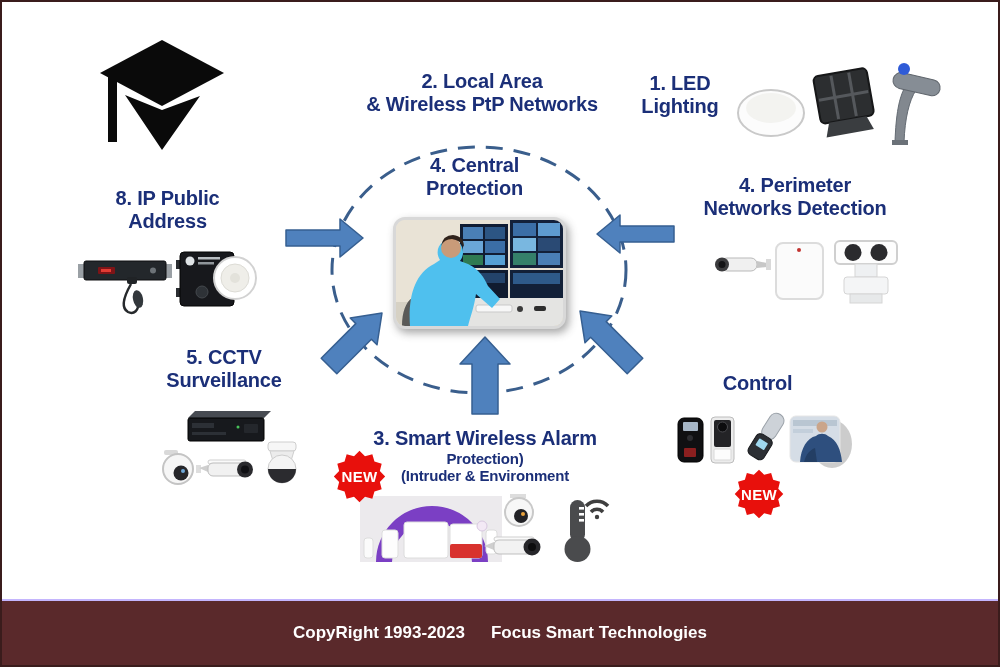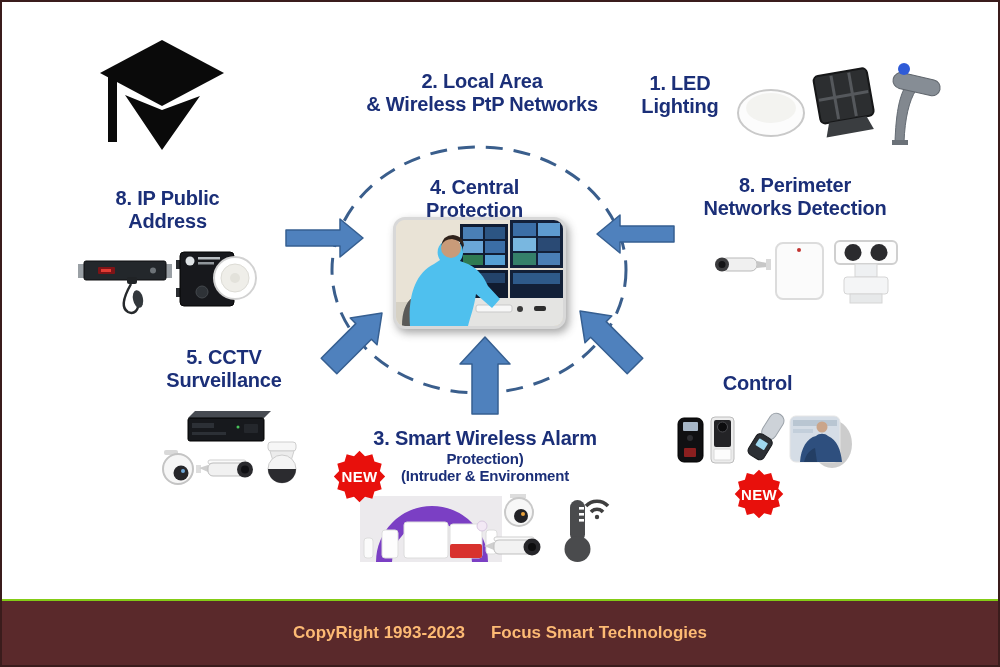--- a/index.html
+++ b/index.html
@@ -22,22 +22,22 @@
   .center-photo svg{display:block;}
   .new-badge{position:absolute;}
   .new-badge svg{position:absolute;left:0;top:0;width:100%;height:100%;}
   .new-badge .new-text{
     position:absolute;left:0;top:0;width:100%;height:100%;
     display:flex;align-items:center;justify-content:center;
     color:#ffffff;font-weight:bold;font-size:15px;letter-spacing:.3px;
   }
   .footer{
     position:absolute;left:0;right:0;bottom:0;height:64px;background:#5a292b;
-    border-top:2px solid #84cc16;display:flex;align-items:center;justify-content:center;
-    gap:26px;color:#fdba74;font-weight:bold;font-size:17px;
+    border-top:2px solid #c4b5fd;display:flex;align-items:center;justify-content:center;
+    gap:26px;color:#ffffff;font-weight:bold;font-size:17px;
   }
   svg{overflow:visible;}
 </style>
 </head>
 <body>
 
 <div class="stage">
 
   <svg class="abs" style="left:0;top:0" width="1000" height="667" viewBox="0 0 1000 667">
     <ellipse cx="477" cy="268" rx="147" ry="123" fill="none" stroke="#3a5e8c" stroke-width="3" stroke-dasharray="17 11"></ellipse>
@@ -60,25 +60,25 @@
     <span>2. Local Area</span><br>
     <span>&amp; Wireless PtP Networks</span>
   </div>
 
   <div class="h" style="left:630px;top:70px;width:96px">
     <span>1. LED</span><br>
     <span>Lighting</span>
   </div>
 
   <div class="h" style="left:660px;top:172px;width:266px">
-    <span>8. Perimeter</span><br>
+    <span>4. Perimeter</span><br>
     <span>Networks Detection</span>
   </div>
 
-  <div class="h" style="left:375px;top:174px;width:195px">
+  <div class="h" style="left:375px;top:152px;width:195px">
     <span>4. Central</span><br>
     <span>Protection</span>
   </div>
 
   <div class="h" style="left:88px;top:185px;width:155px">
     <span>8. IP Public</span><br>
     <span>Address</span>
   </div>
 
   <div class="h" style="left:132px;top:344px;width:180px">

